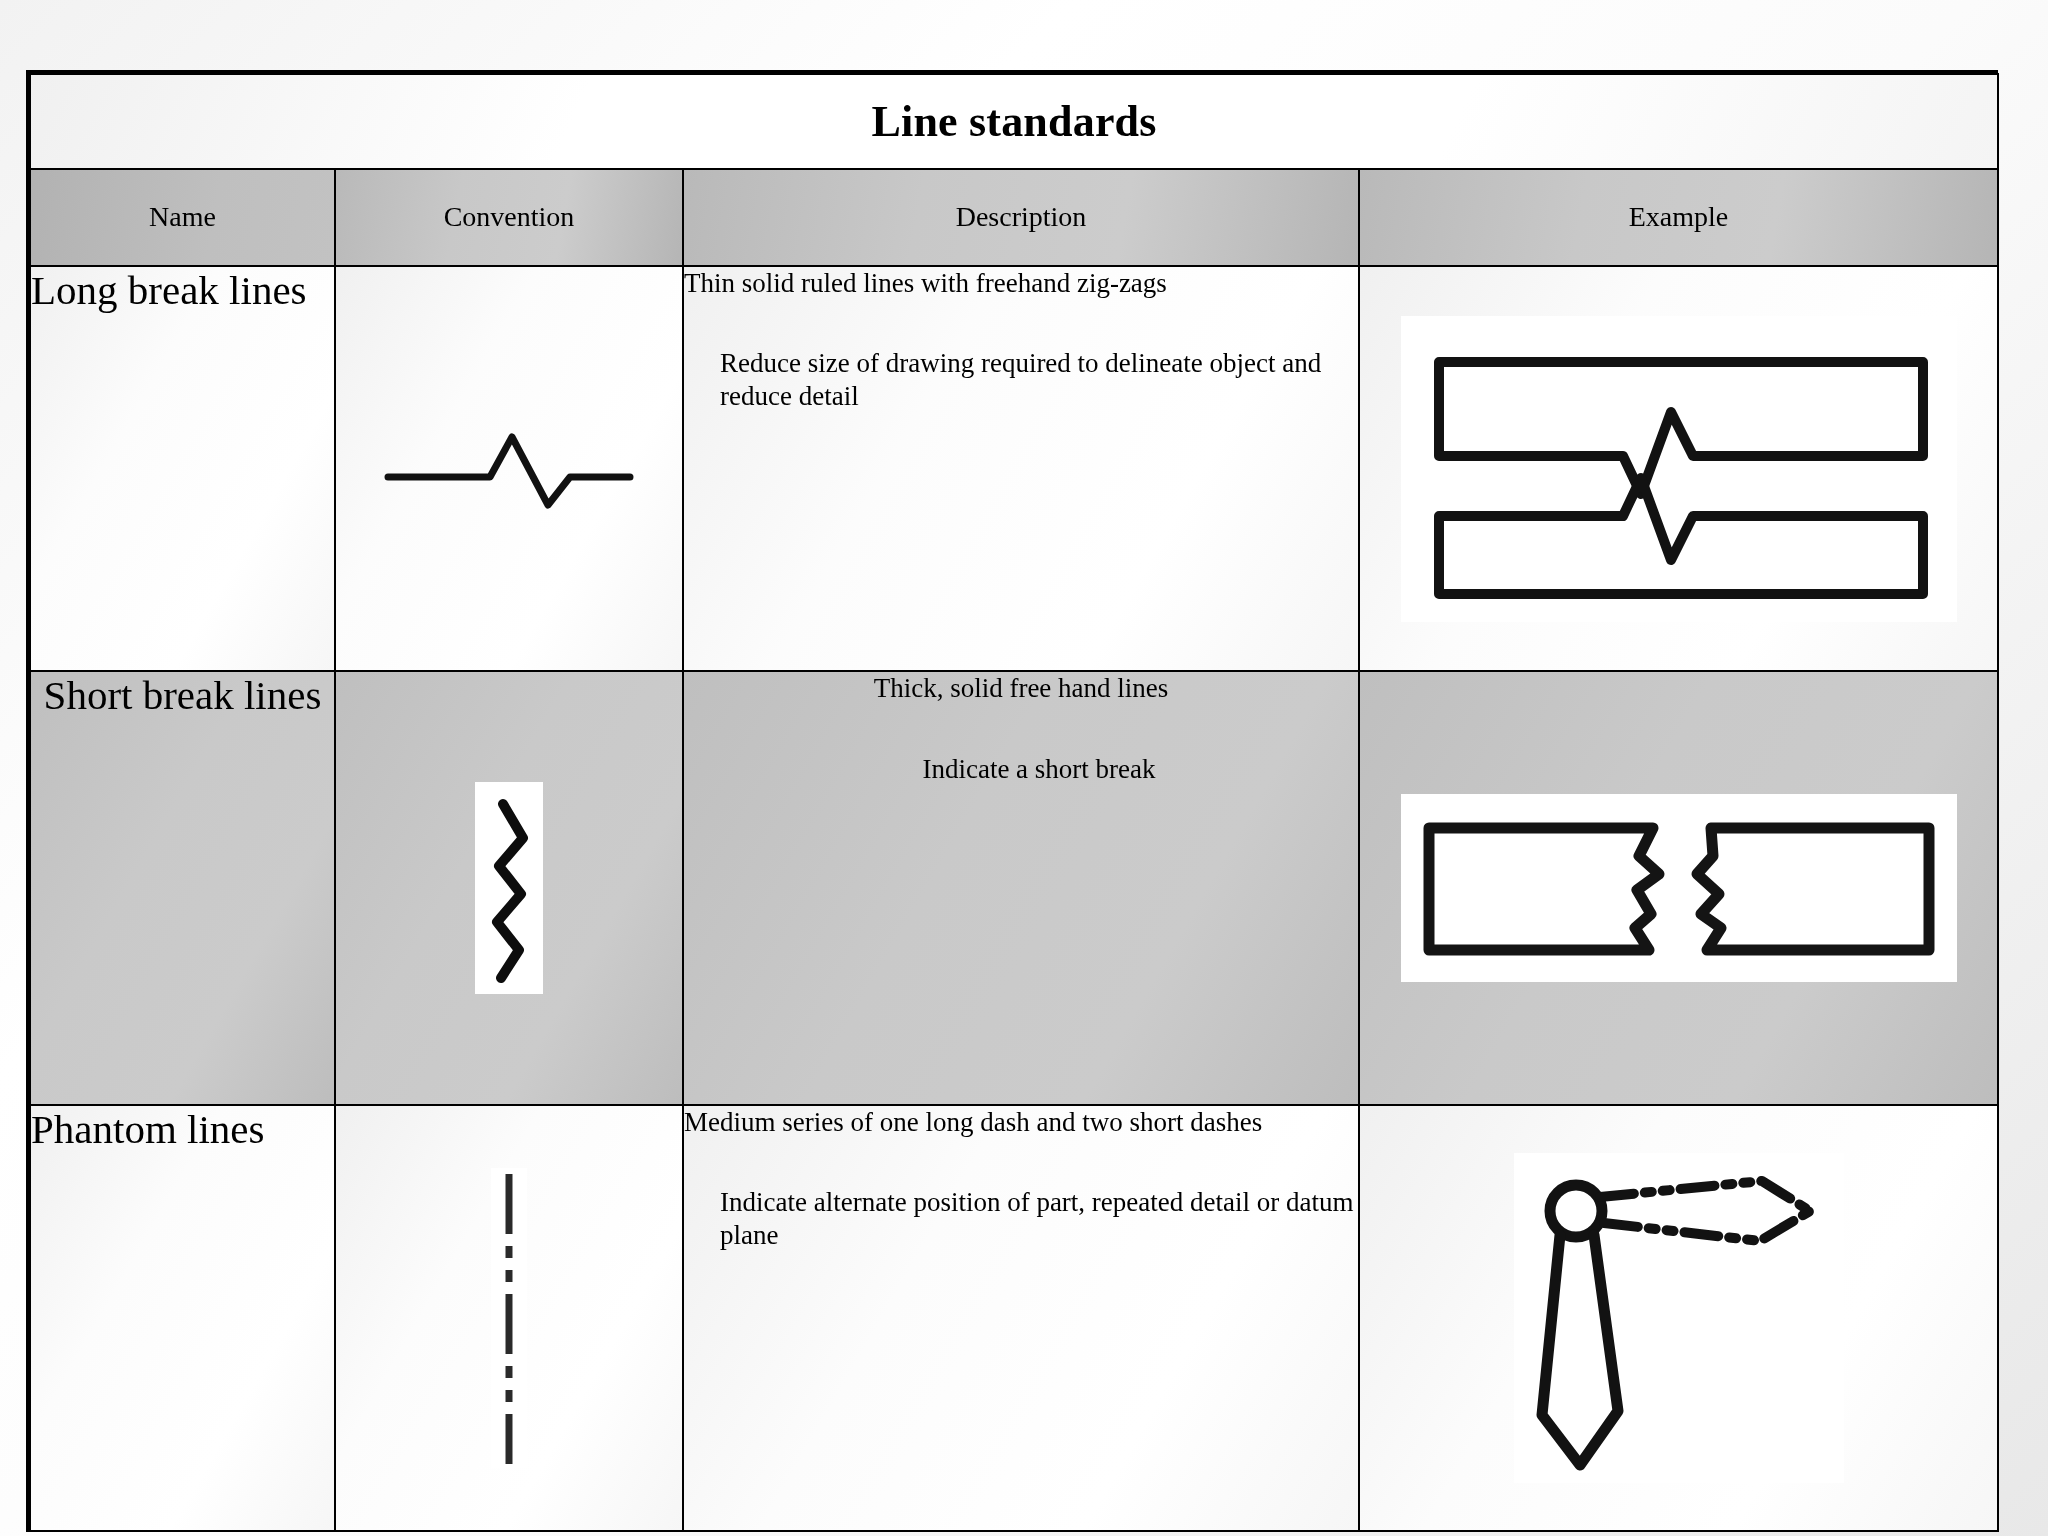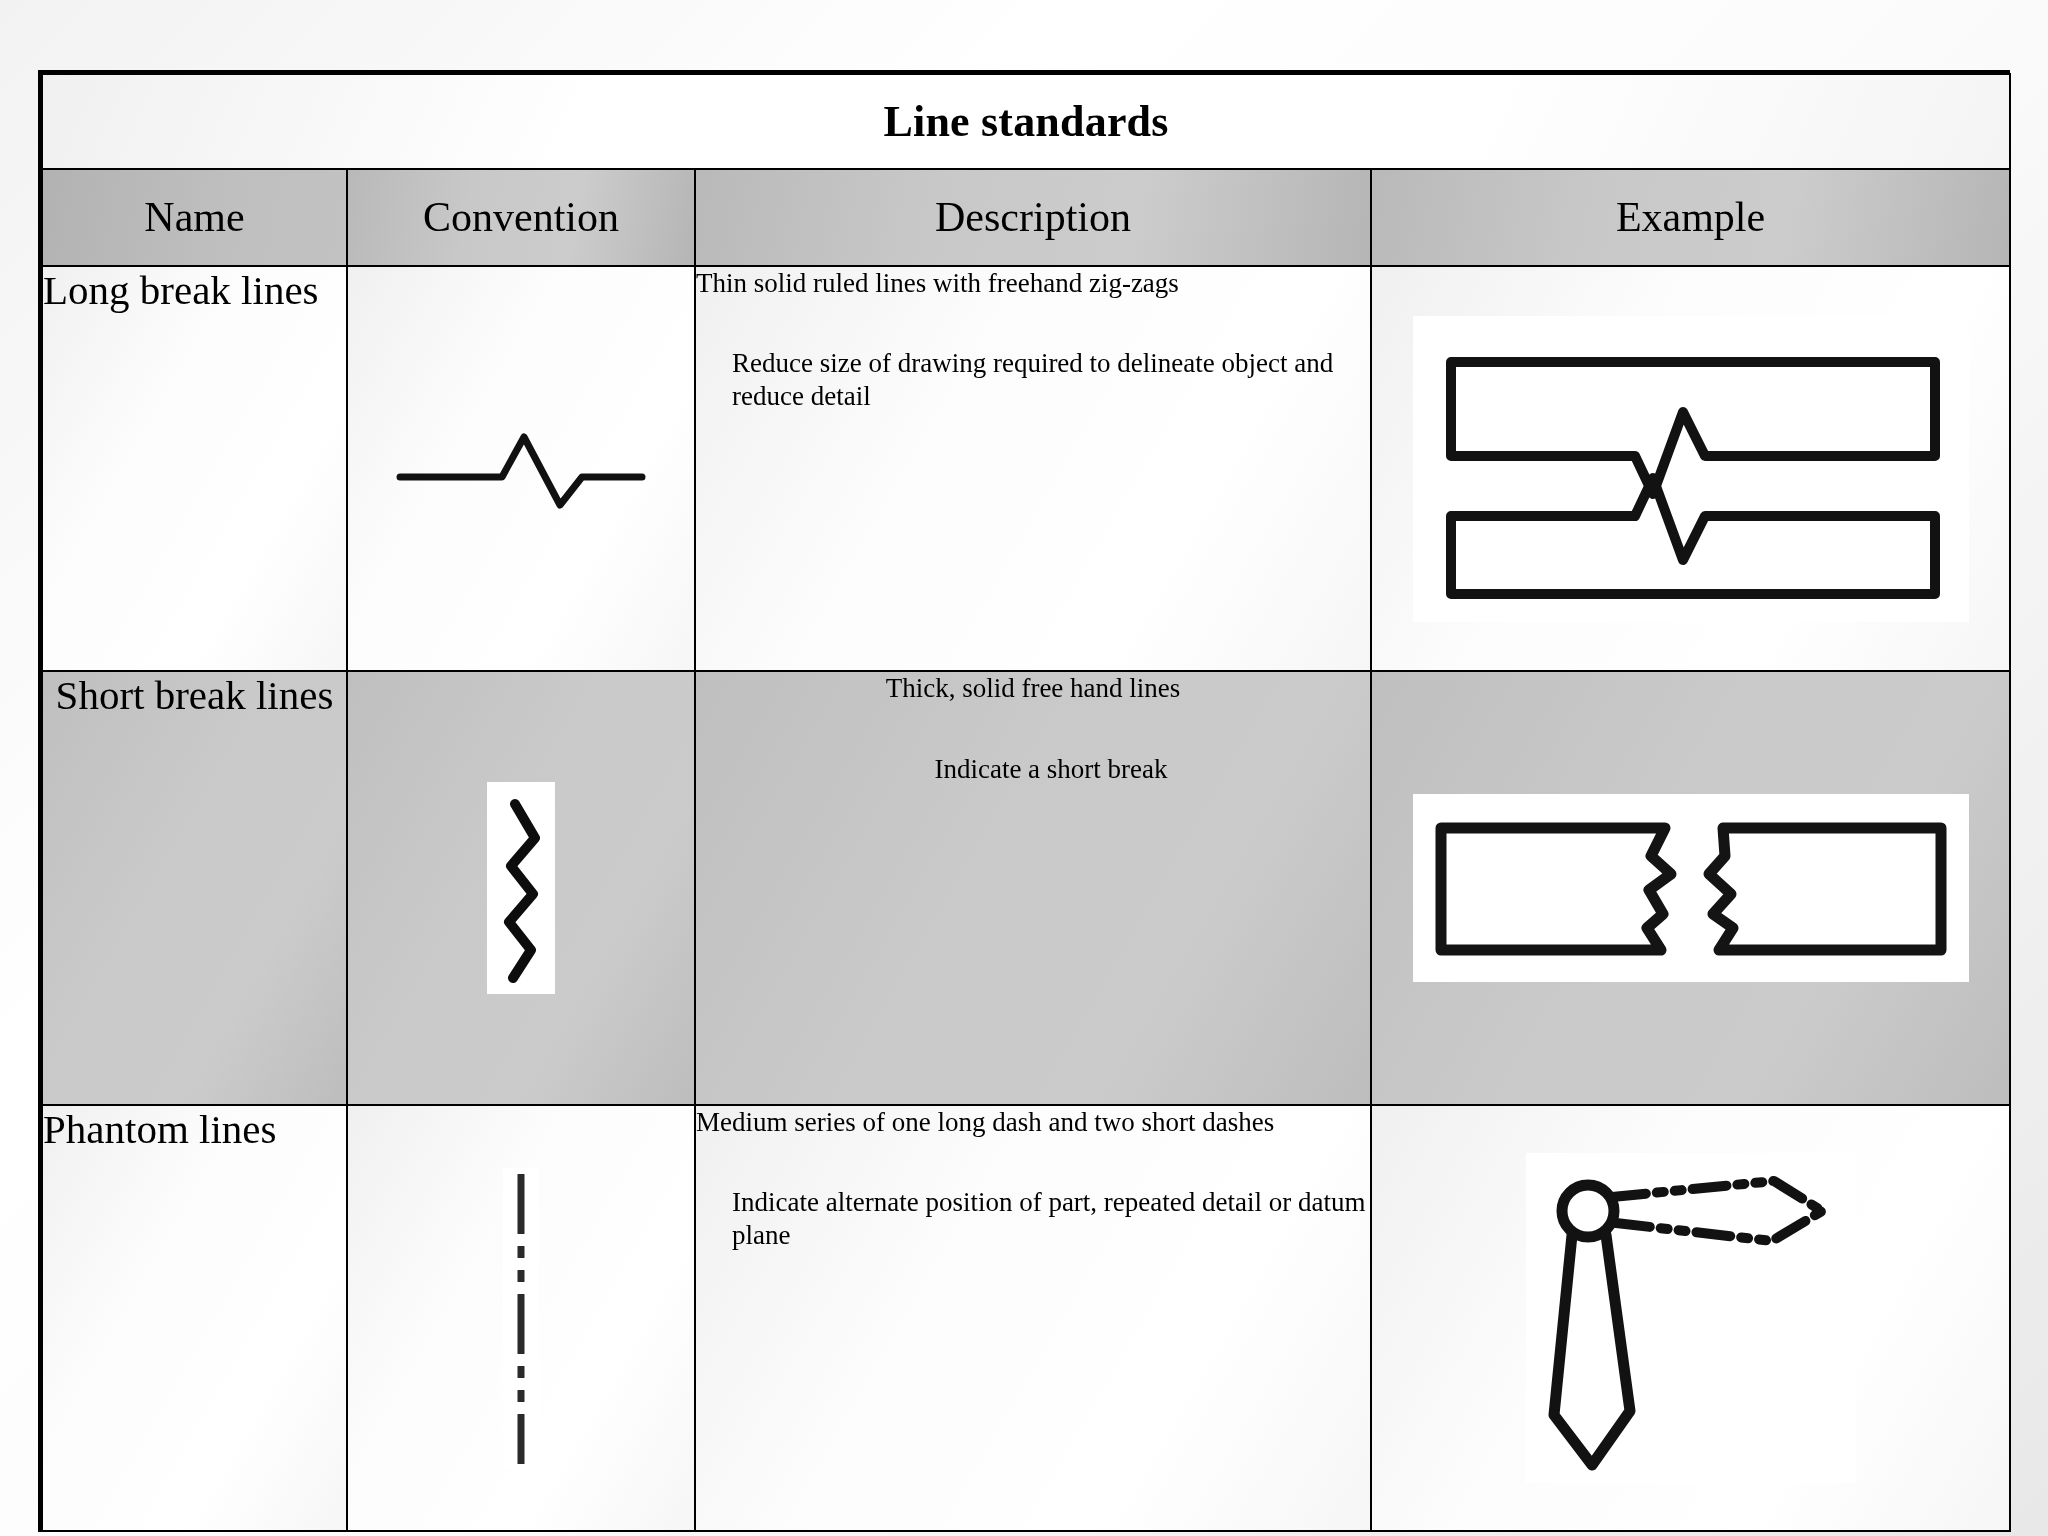--- a/index.html
+++ b/index.html
@@ -23,21 +23,21 @@
     height: 26px;
     border-radius: 50%;
     background: #8a8a8a;
   }
   .deco-dot.left  { left: 126px;  bottom: 42px; }
   .deco-dot.right { right: 126px; bottom: 42px; }
 
   
   .table-wrap {
     position: absolute;
-    left: 38px;
+    left: 26px;
     top: 70px;
     width: 1972px;
     height: 1462px;
     box-sizing: border-box;
     border: 3px solid #000;
     border-bottom: none;
     background: #0c4a6e;
   }
 
   table.line-standards {
@@ -69,21 +69,21 @@
     font-weight: bold;
     letter-spacing: 0.2px;
     background: linear-gradient(115deg, #f0f0f0 0%, #ffffff 28%, #ffffff 72%, #f4f4f4 100%);
     border-bottom-width: 4px;
   }
 
   
   .hdr-cell {
     height: 90px;
     vertical-align: middle !important;
-    font-size: 42px;
+    font-size: 28px;
     font-weight: normal;
     background: linear-gradient(100deg, #b9b9b9 0%, #c8c8c8 35%, #cccccc 65%, #b5b5b5 100%);
     border-bottom-width: 3px;
   }
   .hdr-cell.first { background: linear-gradient(100deg, #b2b2b2 0%, #bfbfbf 60%, #c2c2c2 100%); }
 
   
   tr.row-light > td { background: linear-gradient(120deg, #f0f0f0 0%, #fcfcfc 35%, #ffffff 70%, #f6f6f6 100%); }
   tr.row-dark  > td { background: linear-gradient(120deg, #bfbfbf 0%, #c9c9c9 40%, #cbcbcb 70%, #bdbdbd 100%); }
 

